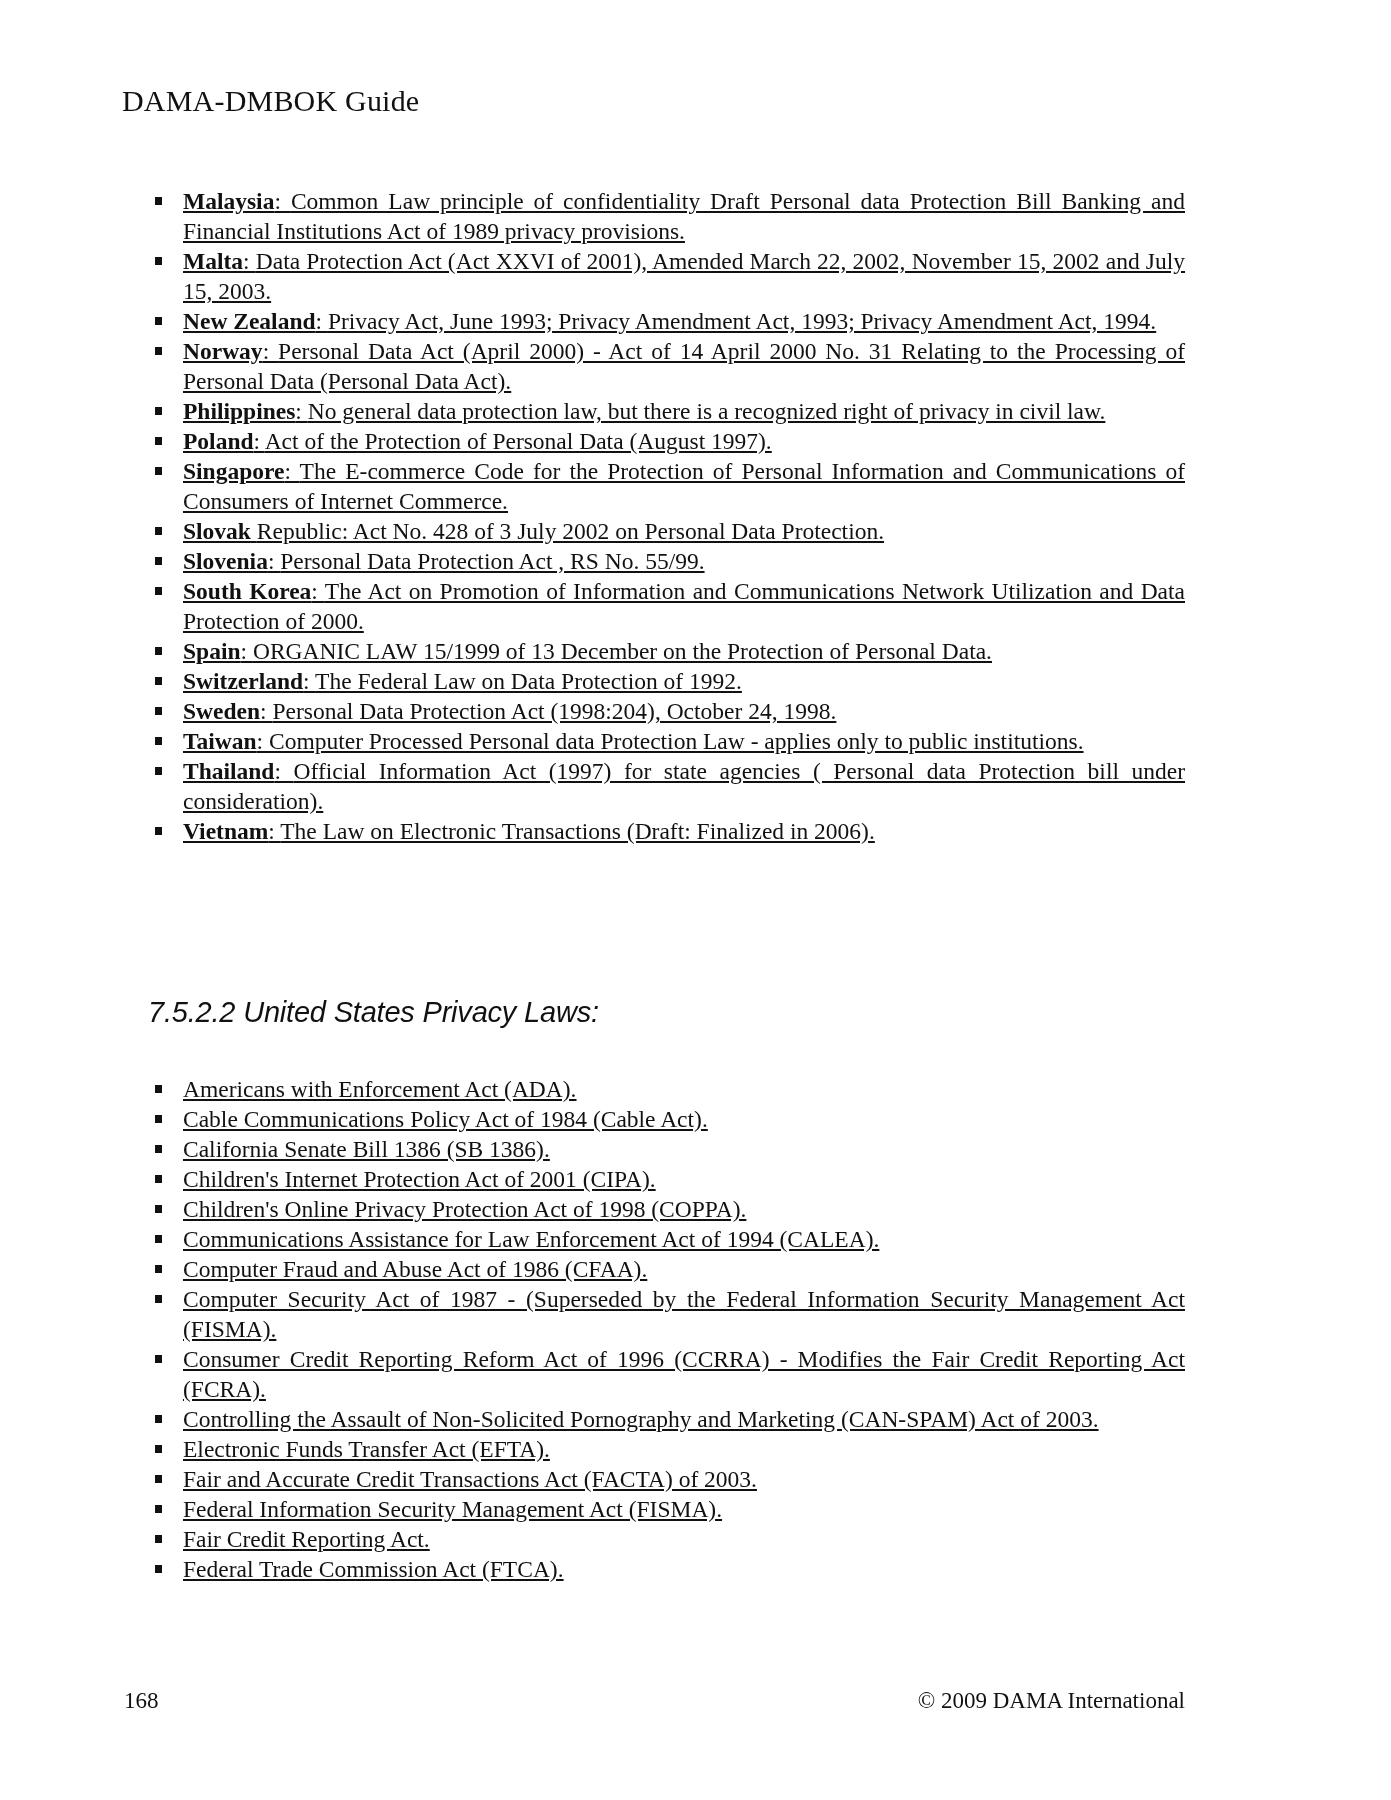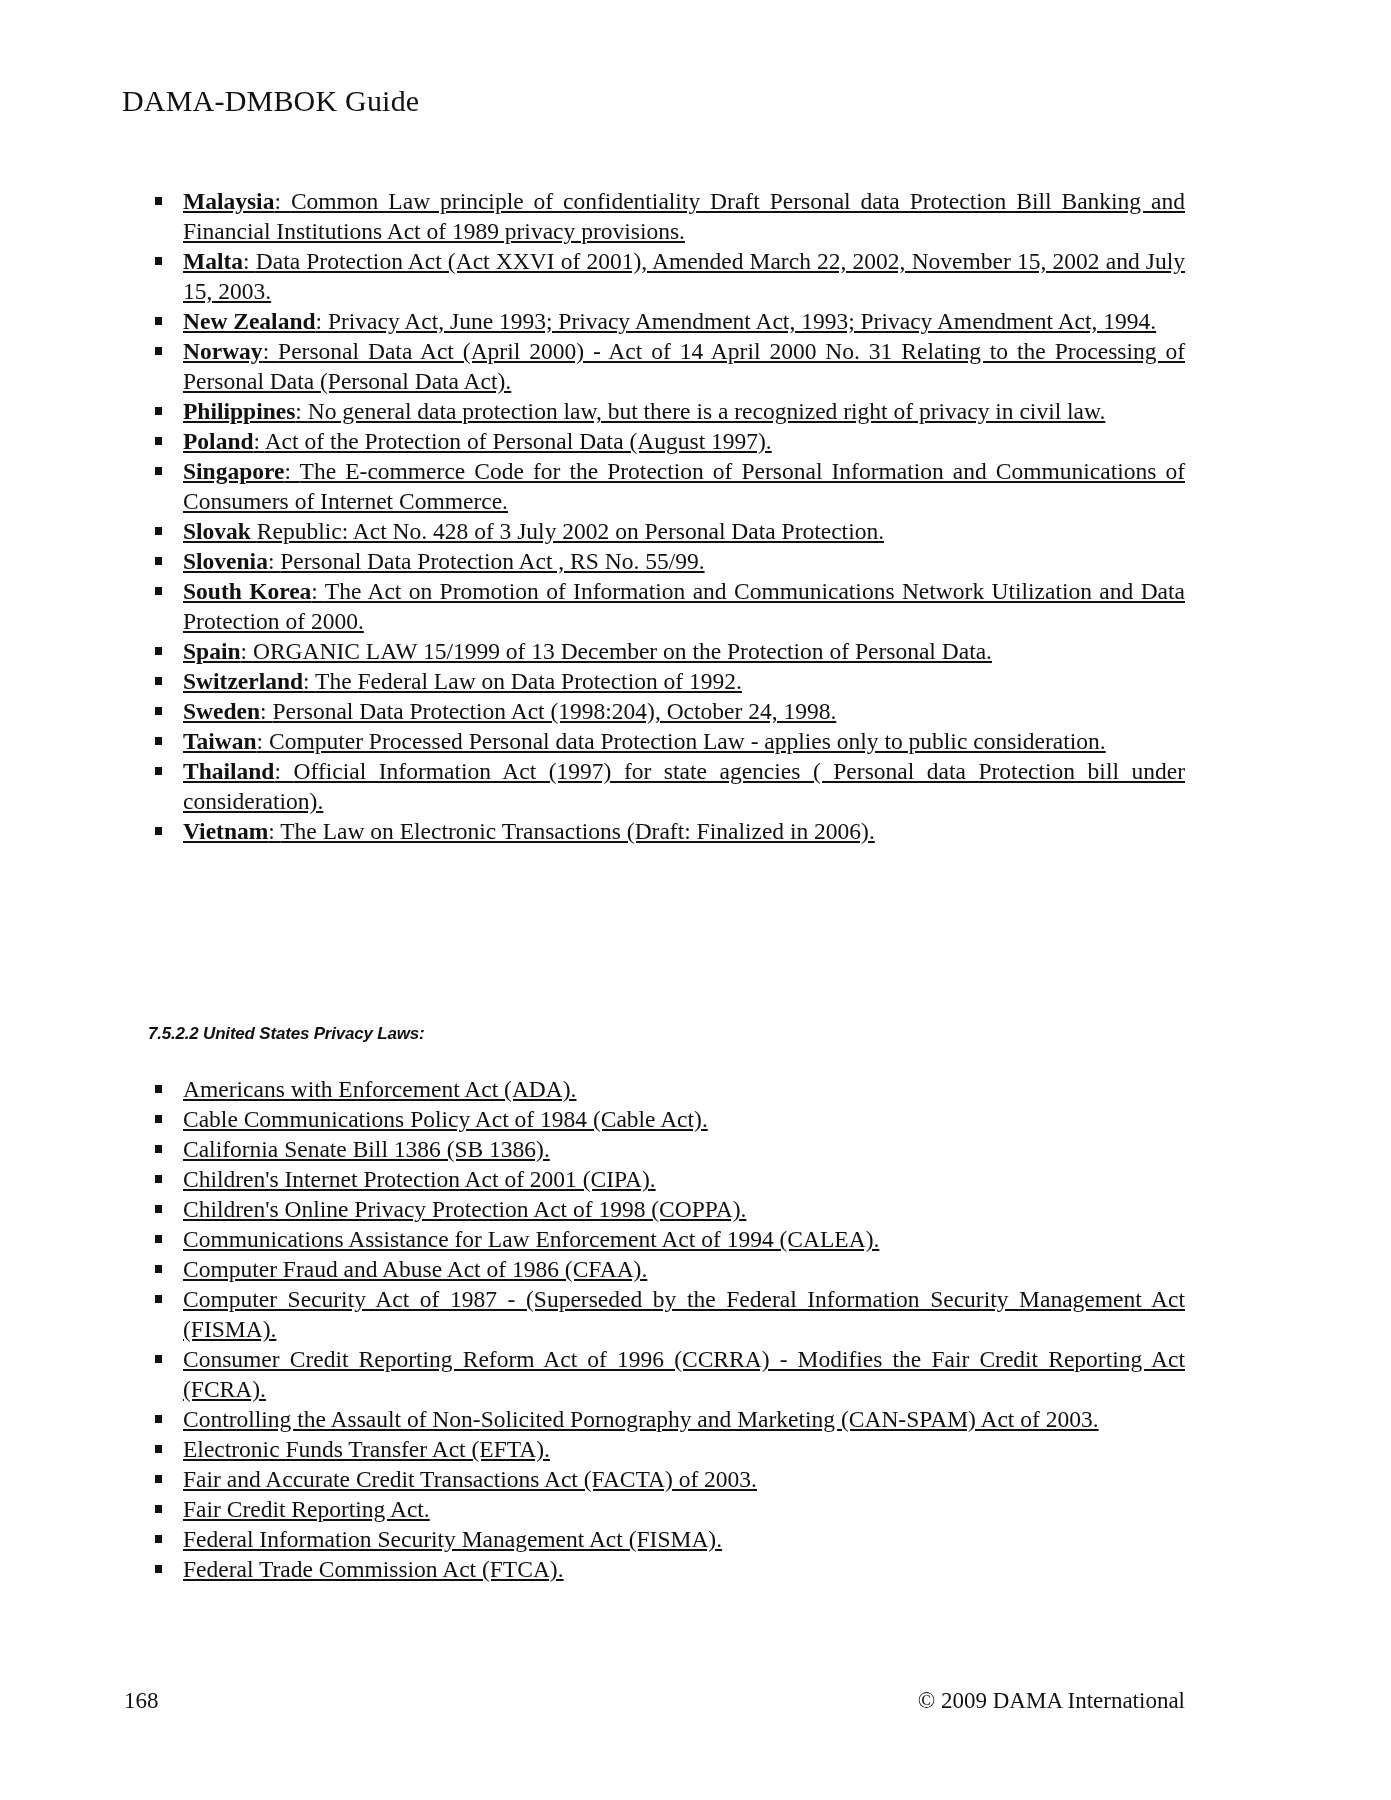--- a/index.html
+++ b/index.html
@@ -7,22 +7,22 @@
            font-family:"DejaVu Serif", "Liberation Serif", serif; color:#111; }
     .page-header { position:absolute; left:122px; top:84px; font-size:30px;
                    font-family:"Liberation Serif", serif; letter-spacing:0.2px; }
     .list { position:absolute; left:155px; width:1030px; margin:0; padding:0; list-style:none;
             font-family:"Liberation Serif", serif; font-size:23.5px; line-height:30px;text-decoration:underline; }
     .list li { position:relative; padding-left:28px; text-align:justify; }
     .list li .bullet { position:absolute; left:0; top:11px; width:7px; height:8px; background:#111; }
     .list li b { font-weight:bold; }
     #intl { top:186px; }
     #us { top:1074px; }
-    .section-heading { position:absolute; left:148px; top:1024px; font-family:"Liberation Sans", sans-serif;
-                       font-weight:bold; font-style:italic; font-size:17px; letter-spacing:-0.2px; }
+    .section-heading { position:absolute; left:148px; top:996px; font-family:"Liberation Sans", sans-serif;
+                       font-weight:normal; font-style:italic; font-size:29px; letter-spacing:-0.2px; }
     .footer-left { position:absolute; left:124px; top:1688px; font-family:"Liberation Serif", serif; font-size:23px; }
     .footer-right { position:absolute; right:206px; top:1688px; font-family:"Liberation Serif", serif; font-size:23px; }
   </style>
 </head>
 <body>
 
 <div class="page-header">DAMA-DMBOK Guide</div>
 
 <ul class="list" id="intl">
     <li><span class="bullet"></span><b>Malaysia</b><span style="white-space: pre;">: </span><span>Common Law principle of confidentiality Draft Personal data Protection Bill Banking and Financial Institutions Act of 1989 privacy provisions.</span></li>
@@ -31,39 +31,39 @@
     <li><span class="bullet"></span><b>Norway</b><span style="white-space: pre;">: </span><span>Personal Data Act (April 2000) - Act of 14 April 2000 No. 31 Relating to the Processing of Personal Data (Personal Data Act).</span></li>
     <li><span class="bullet"></span><b>Philippines</b><span style="white-space: pre;">: </span><span>No general data protection law, but there is a recognized right of privacy in civil law.</span></li>
     <li><span class="bullet"></span><b>Poland</b><span style="white-space: pre;">: </span><span>Act of the Protection of Personal Data (August 1997).</span></li>
     <li><span class="bullet"></span><b>Singapore</b><span style="white-space: pre;">: </span><span>The E-commerce Code for the Protection of Personal Information and Communications of Consumers of Internet Commerce.</span></li>
     <li><span class="bullet"></span><b>Slovak</b><span style="white-space: pre;"> </span><span>Republic: Act No. 428 of 3 July 2002 on Personal Data Protection.</span></li>
     <li><span class="bullet"></span><b>Slovenia</b><span style="white-space: pre;">: </span><span>Personal Data Protection Act , RS No. 55/99.</span></li>
     <li><span class="bullet"></span><b>South Korea</b><span style="white-space: pre;">: </span><span>The Act on Promotion of Information and Communications Network Utilization and Data Protection of 2000.</span></li>
     <li><span class="bullet"></span><b>Spain</b><span style="white-space: pre;">: </span><span>ORGANIC LAW 15/1999 of 13 December on the Protection of Personal Data.</span></li>
     <li><span class="bullet"></span><b>Switzerland</b><span style="white-space: pre;">: </span><span>The Federal Law on Data Protection of 1992.</span></li>
     <li><span class="bullet"></span><b>Sweden</b><span style="white-space: pre;">: </span><span>Personal Data Protection Act (1998:204), October 24, 1998.</span></li>
-    <li><span class="bullet"></span><b>Taiwan</b><span style="white-space: pre;">: </span><span>Computer Processed Personal data Protection Law - applies only to public consideration.</span></li>
+    <li><span class="bullet"></span><b>Taiwan</b><span style="white-space: pre;">: </span><span>Computer Processed Personal data Protection Law - applies only to public institutions.</span></li>
     <li><span class="bullet"></span><b>Thailand</b><span style="white-space: pre;">: </span><span>Official Information Act (1997) for state agencies ( Personal data Protection bill under consideration).</span></li>
     <li><span class="bullet"></span><b>Vietnam</b><span style="white-space: pre;">: </span><span>The Law on Electronic Transactions (Draft: Finalized in 2006).</span></li>
   </ul>
 
 <div class="section-heading">7.5.2.2 United States Privacy Laws:</div>
 
 <ul class="list" id="us">
     <li><span class="bullet"></span><span>Americans with Enforcement Act (ADA).</span></li>
     <li><span class="bullet"></span><span>Cable Communications Policy Act of 1984 (Cable Act).</span></li>
     <li><span class="bullet"></span><span>California Senate Bill 1386 (SB 1386).</span></li>
     <li><span class="bullet"></span><span>Children's Internet Protection Act of 2001 (CIPA).</span></li>
     <li><span class="bullet"></span><span>Children's Online Privacy Protection Act of 1998 (COPPA).</span></li>
     <li><span class="bullet"></span><span>Communications Assistance for Law Enforcement Act of 1994 (CALEA).</span></li>
     <li><span class="bullet"></span><span>Computer Fraud and Abuse Act of 1986 (CFAA).</span></li>
     <li><span class="bullet"></span><span>Computer Security Act of 1987 - (Superseded by the Federal Information Security Management Act (FISMA).</span></li>
     <li><span class="bullet"></span><span>Consumer Credit Reporting Reform Act of 1996 (CCRRA) - Modifies the Fair Credit Reporting Act (FCRA).</span></li>
     <li><span class="bullet"></span><span>Controlling the Assault of Non-Solicited Pornography and Marketing (CAN-SPAM) Act of 2003.</span></li>
     <li><span class="bullet"></span><span>Electronic Funds Transfer Act (EFTA).</span></li>
     <li><span class="bullet"></span><span>Fair and Accurate Credit Transactions Act (FACTA) of 2003.</span></li>
+    <li><span class="bullet"></span><span>Federal Information Security Management Act (FISMA).</span></li>
     <li><span class="bullet"></span><span>Fair Credit Reporting Act.</span></li>
-    <li><span class="bullet"></span><span>Federal Information Security Management Act (FISMA).</span></li>
     <li><span class="bullet"></span><span>Federal Trade Commission Act (FTCA).</span></li>
   </ul>
 
 <div class="footer-left">168</div>
 <div class="footer-right">© 2009 DAMA International</div>
 
 </body></html>

